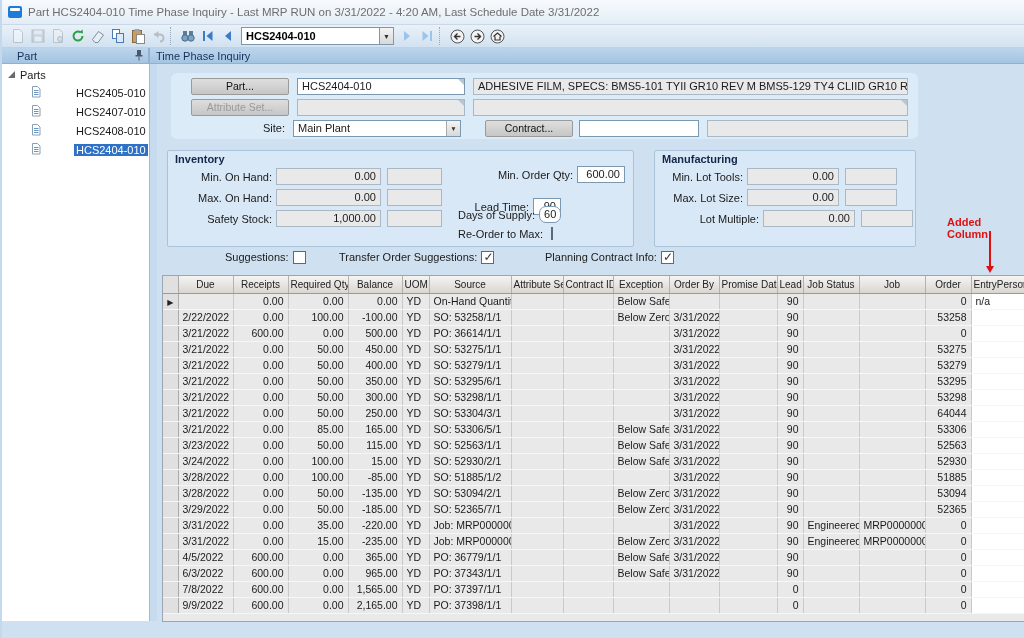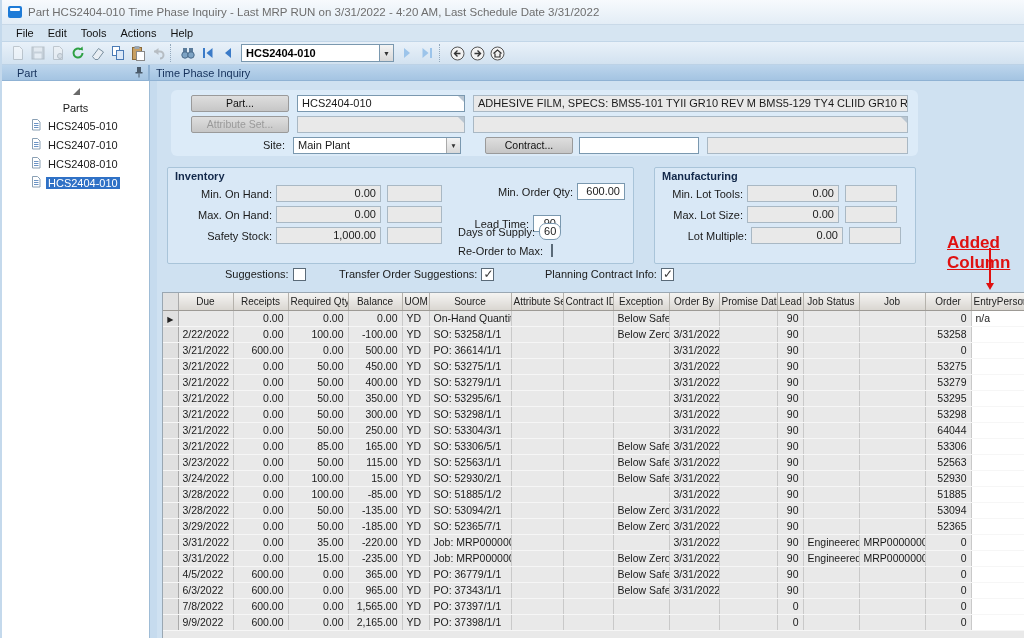--- a/index.html
+++ b/index.html
@@ -31,23 +31,23 @@
   .ph-left { width:148px; display:flex; align-items:center; justify-content:space-between; padding:0 4px 0 15px; border-right:2px solid #8fb2d4; color:#15315b; }
   .ph-right { flex:1; display:flex; align-items:center; padding-left:6px; color:#15315b; }
 
   
   .content { display:flex; height:557px; }
   .tree-panel { width:148px; background:#fff; border-right:1px solid #9fbcd6; padding:4px 2px; }
   .splitter { width:7px; background:#c6dbee; }
   .main { position:relative; flex:1; background:#cfe1f1; }
 
   
-  .tree-root { display:flex; align-items:center; gap:4px; padding:1px 2px;flex-direction:column; }
+  .tree-root { display:flex; align-items:center; gap:4px; padding:1px 2px; }
   .tree-item { display:flex; align-items:center; gap:4px; padding:1px 2px 1px 26px; margin-top:2px; cursor:default; }
-  .tree-item .tree-label { padding:0 2px; white-space:nowrap; }
+  .tree-item .tree-label { padding:0 2px; white-space:nowrap;margin-left:28px; }
   .tree-item.selected .tree-label { background:#2f71c6; color:#fff; }
 
   
   .form-card { position:absolute; left:14px; top:9px; width:747px; height:66px; background:#dcebf8; border-radius:6px; padding-top:2px; }
   .frow { display:flex; align-items:center; height:20px; margin:1px 8px 1px 20px; }
   .gbtn { width:98px; height:17px; background:linear-gradient(#dedede,#c6c6c6); border:1px solid #9a9a9a; border-radius:2px; font-size:10.5px; text-align:center; line-height:15px; color:#111; }
   .gbtn.dis { color:#9a9a9a; }
   .field { height:17px; border:1px solid #a9b8c4; background:#e9e9e9; padding:0 4px; line-height:15px; white-space:nowrap; overflow:hidden; position:relative; }
   .field.white { background:#fff; border-color:#7a98af; }
   .field.dogear::after { content:''; position:absolute; top:-1px; right:-1px; border-left:8px solid transparent; border-top:8px solid #b9c6d2; }
@@ -64,21 +64,21 @@
   .grow { position:absolute; display:flex; align-items:center; }
   .glabel { text-align:right; padding-right:4px; white-space:nowrap; }
   .gval { text-align:right; }
 
   
   .cb { display:inline-block; width:13px; height:13px; background:#fff; border:1px solid #5a6a78; margin-left:4px; vertical-align:-3px; position:relative; }
   .cb.checked::after { content:'\2713'; position:absolute; left:1px; top:-2px; font-size:12px; color:#3a3a3a; }
   .opt { position:absolute; white-space:nowrap; }
 
   
-  .annot-text { position:absolute; font-size:17px; font-weight:bold;text-decoration:underline; }
+  .annot-text { position:absolute; font-size:11px; font-weight:bold; }
   .annot-arrow { position:absolute; width:2px; background:#e01010; }
   .annot-arrow::after { content:''; position:absolute; bottom:-6px; left:-3px; border-left:4px solid transparent; border-right:4px solid transparent; border-top:7px solid #e01010; }
 
   
   .gridwrap { position:absolute; left:5px; top:211px; width:864px; height:347px; overflow:hidden; border:1px solid #9aa7b2; background:#e9e9e9; }
   table.grid { width:864px; border-collapse:collapse; table-layout:fixed; }
   .grid th { height:17px; background:linear-gradient(#f5f4f2,#d9d6d1); border-right:1px solid #b5b2ac; border-bottom:1px solid #9d9a95; font-weight:normal; font-size:10px; color:#222; text-align:center; white-space:nowrap; overflow:hidden; padding:0 2px; position:relative; }
   .grid td { height:16px; font-size:10.5px; background:#e9e9e9; border-right:1px solid #c9c9c9; border-bottom:1px solid #f6f6f6; padding:0 4px; white-space:nowrap; overflow:hidden; }
   .grid td.sel, .grid th.sel { background:#e0e0e0; border-right:1px solid #aaa; padding:0; text-align:center; }
   .grid td.ar { text-align:right; }
@@ -89,27 +89,20 @@
 </head>
 <body>
 
 <div class="window">
 
   <div class="titlebar">
     <span class="app-ico"></span>
     <span class="title-text">Part HCS2404-010 Time Phase Inquiry - Last MRP RUN on 3/31/2022 - 4:20 AM, Last Schedule Date  3/31/2022</span>
   </div>
 
-  <div class="menubar">
-      <span class="menu-item">File</span>
-      <span class="menu-item">Edit</span>
-      <span class="menu-item">Tools</span>
-      <span class="menu-item">Actions</span>
-      <span class="menu-item">Help</span>
-    </div>
 
   <div class="toolbar">
     <span class="tbtn dis">
         <svg width="16" height="16">
           <path d="M3.5 1.5h6l3 3v10h-9z" fill="#fdfdfd" stroke="#8a9aa8"></path>
         </svg>
       </span>
     <span class="tbtn dis">
         <svg width="16" height="16">
           <rect x="2" y="2" width="12" height="12" fill="#9fb6c8" stroke="#7a8f9f"></rect>
@@ -330,21 +323,21 @@
         <div class="grow" style="left:0; top:17px;">
             <span class="glabel" style="width:92px;">Min. Lot Tools:</span>
             <span class="field gval" style="width:92px;">0.00</span>
             <span class="field" style="width:52px;margin-left:6px;"></span>
           </div>
         <div class="grow" style="left:0; top:38px;">
             <span class="glabel" style="width:92px;">Max. Lot Size:</span>
             <span class="field gval" style="width:92px;">0.00</span>
             <span class="field" style="width:52px;margin-left:6px;"></span>
           </div>
-        <div class="grow" style="left:4px; top:59px;">
+        <div class="grow" style="left:16px; top:59px;">
             <span class="glabel" style="width:92px;">Lot Multiple:</span>
             <span class="field gval" style="width:92px;">0.00</span>
             <span class="field" style="width:52px;margin-left:6px;"></span>
           </div>
       </div>
 
       <div class="annot-text" style="left: 790px; top: 152px; color: rgb(224, 16, 16);">Added Column</div>
       <div class="annot-arrow" style="left:832px; top:167px; height:36px;"></div>
 
       <div class="opt" style="left:68px; top:187px;"><span>Suggestions:</span><span class="cb"></span></div>

